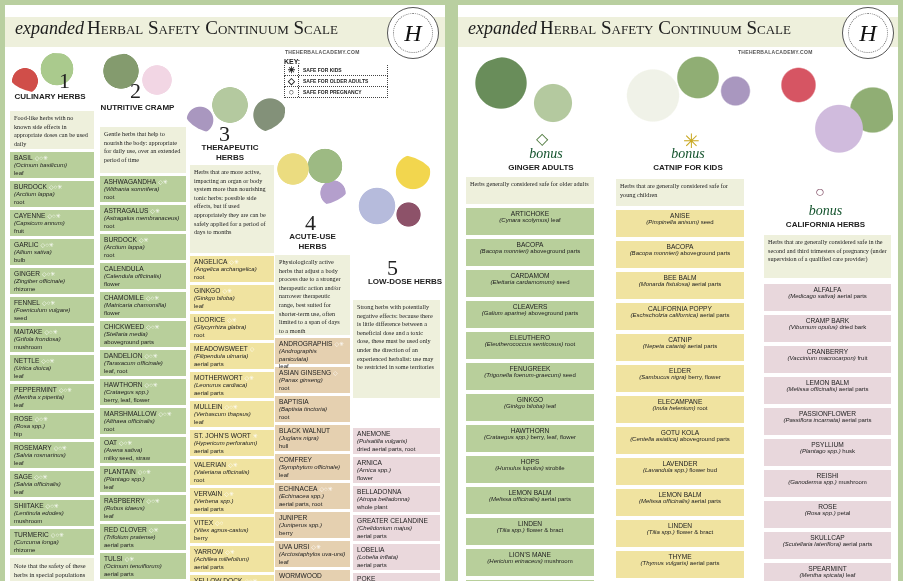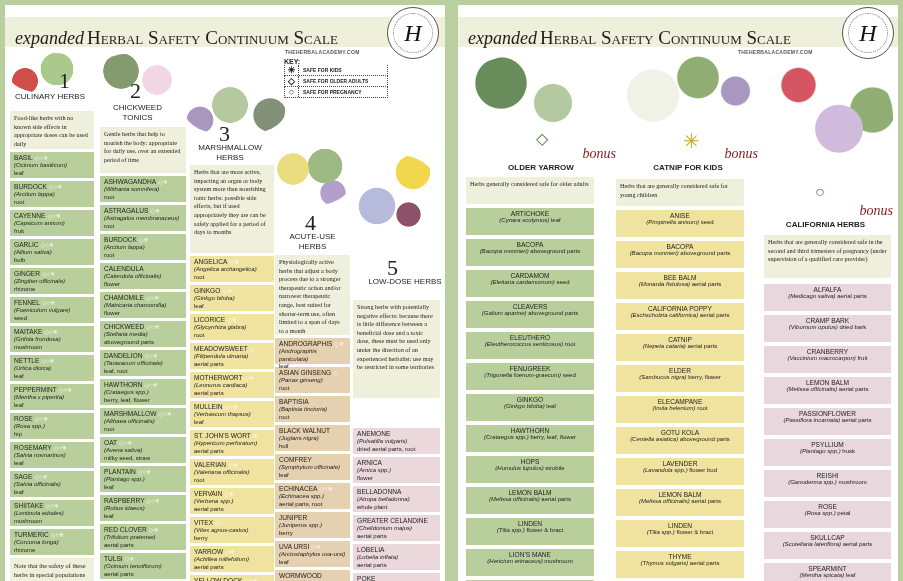--- a/index.html
+++ b/index.html
@@ -1,49 +1,49 @@
 <!DOCTYPE html>
 <html><head>
 <meta charset="utf-8">
 <style>
 *{box-sizing:border-box;margin:0;padding:0}
 body{width:903px;height:581px;background:#b9cfa0;font-family:"Liberation Sans",sans-serif;position:relative;overflow:hidden}
 .page{position:absolute;top:5px;background:#fff;height:576px;overflow:hidden}
 .p1{left:5px;width:440px}
 .p2{left:458px;width:440px}
 .titlebar{position:absolute;top:12px;left:0;right:0;height:30px;background:#eef0dc}
-.title{position:absolute;top:22px;left:10px;font-family:"Liberation Serif",serif;font-size:19px;color:#1d1d1d;font-variant:small-caps;white-space:nowrap}
+.title{position:absolute;top:12px;left:10px;font-family:"Liberation Serif",serif;font-size:19px;color:#1d1d1d;font-variant:small-caps;white-space:nowrap}
 .title i{font-variant:normal;font-size:18px;margin-right:3px}
 .seal{position:absolute;top:2px;right:4px;width:52px;height:52px;border-radius:50%;border:1.5px solid #555;background:#fff;display:flex;align-items:center;justify-content:center}
 .seal::before{content:"";position:absolute;inset:5px;border-radius:50%;border:1px dotted #777}
 .seal span{font-family:"Liberation Serif",serif;font-style:italic;font-size:24px;color:#111;position:relative}
 .site{position:absolute;top:44px;font-size:5px;font-weight:bold;color:#555;letter-spacing:.3px}
 .key{position:absolute;top:53px;left:279px;width:104px}
 .key .kt{font-size:7px;font-weight:bold;color:#222}
 .key .kr{border:1px dotted #444;border-top:none;height:11px;font-size:5px;font-weight:bold;display:flex;align-items:center;color:#222}
 .key .kr:first-of-type{border-top:1px dotted #444}
 .key .ki{width:14px;text-align:center;font-size:9px;border-right:1px dotted #444;margin-right:4px;height:100%;line-height:11px}
 .art{position:absolute;border-radius:45%;opacity:.85}
 .num{position:absolute;font-family:"Liberation Serif",serif;font-size:22px;color:#222}
-.chead{position:absolute;font-size:8px;font-weight:normal;text-align:center;color:#222;line-height:10px}
+.chead{position:absolute;font-size:8px;font-weight:bold;text-align:center;color:#222;line-height:10px}
 .col{position:absolute}
 .desc{background:#eef0dc;font-family:"Liberation Serif",serif;font-size:6.2px;line-height:8.6px;color:#222;padding:3px 4px;margin-bottom:3px}
 .item{padding:2px 4px;margin-bottom:3px;font-size:6px;line-height:7.4px;color:#222}
 .item .nm{font-size:6.6px;text-transform:uppercase}
 .item .sci{font-style:italic}
 .item .sym{color:#fff;font-size:6px;margin-left:2px}
 .g{background:#b8cf9b}
 .y{background:#f0e3a0}
 .o{background:#e5d0b0}
 .pk{background:#ead8dc}
 .pk2{background:#e8d7dc}
 .note{background:#eef0dc;font-family:"Liberation Serif",serif;font-size:6.4px;line-height:8.5px;padding:4px;color:#222}
 .bcol .item{text-align:center;padding:3px 2px;margin-bottom:4px;height:27px}
 .bcol .item .nm{font-size:6.6px;display:block}
-.bonus{position:absolute;text-align:right;font-family:"Liberation Serif",serif;font-style:italic;font-size:14px;color:#7f1d1d}
+.bonus{position:absolute;text-align:center;font-family:"Liberation Serif",serif;font-style:italic;font-size:14px;color:#14532d}
 .bhead{position:absolute;text-align:center;font-size:8px;font-weight:bold;color:#222}
 </style>
 </head>
 <body>
 
 <div class="page p1">
   <div class="titlebar"></div>
   <div class="title"><i>expanded</i><span>Herbal Safety Continuum Scale</span></div>
   <div class="seal" style="right:6px">
       <span>H</span>
@@ -68,23 +68,23 @@
 
   <div class="art" style="left:4px;top:48px;width:80px;height:40px;background:radial-gradient(circle at 60% 40%,#9cc17a 0 30%,transparent 31%),radial-gradient(circle at 20% 70%,#c8302a 0 18%,transparent 19%)"></div>
   <div class="art" style="left:92px;top:48px;width:80px;height:45px;background:radial-gradient(circle at 30% 40%,#6f8a55 0 28%,transparent 29%),radial-gradient(circle at 75% 60%,#f0d0e0 0 22%,transparent 23%)"></div>
   <div class="art" style="left:180px;top:80px;width:100px;height:50px;background:radial-gradient(circle at 45% 40%,#a8c08f 0 28%,transparent 29%),radial-gradient(circle at 15% 70%,#9b86b5 0 14%,transparent 15%),radial-gradient(circle at 85% 60%,#6e7e62 0 18%,transparent 19%)"></div>
   <div class="art" style="left:268px;top:140px;width:80px;height:60px;background:radial-gradient(circle at 25% 40%,#e8d66a 0 22%,transparent 23%),radial-gradient(circle at 65% 35%,#8cae6e 0 26%,transparent 27%),radial-gradient(circle at 75% 80%,#a78fc4 0 16%,transparent 17%)"></div>
   <div class="art" style="left:345px;top:150px;width:90px;height:85px;background:radial-gradient(circle at 70% 20%,#f0d030 0 18%,transparent 19%),radial-gradient(circle at 30% 60%,#aab0d6 0 22%,transparent 23%),radial-gradient(circle at 65% 70%,#7a3450 0 14%,transparent 15%)"></div>
 
   <div class="num" style="left:54px;top:63px">1</div>
   <div class="chead" style="left:5px;top:87px;width:80px">CULINARY HERBS</div>
   <div class="num" style="left:125px;top:73px">2</div>
-  <div class="chead" style="left:95px;top:98px;width:75px">CHICKWEED TONICS</div>
+  <div class="chead" style="left:95px;top:98px;width:75px">NUTRITIVE CRAMP</div>
   <div class="num" style="left:214px;top:116px">3</div>
-  <div class="chead" style="left:185px;top:138px;width:80px">MARSHMALLOW HERBS</div>
+  <div class="chead" style="left:185px;top:138px;width:80px">THERAPEUTIC HERBS</div>
   <div class="num" style="left:300px;top:205px">4</div>
   <div class="chead" style="left:270px;top:227px;width:75px">ACUTE-USE HERBS</div>
   <div class="num" style="left:382px;top:250px">5</div>
   <div class="chead" style="left:355px;top:272px;width:90px">LOW-DOSE HERBS</div>
 
   <div class="col" style="left:5px;top:106px;width:84px">
     <div class="desc" style="height:38px">Food-like herbs with no known side effects in appropriate doses can be used daily</div>
     <div id="c1">
         <div class="item g" style="padding: 2px 4px; height: 26px;"><span class="nm">BASIL</span><span class="sym">◇○✳</span><br><span class="sci">(Ocimum basilicum)</span><br><span>leaf</span></div>
         <div class="item g" style="padding: 2px 4px; height: 26px;"><span class="nm">BURDOCK</span><span class="sym">◇○✳</span><br><span class="sci">(Arctium lappa)</span><br><span>root</span></div>
@@ -177,21 +177,21 @@
       <span>H</span>
     </div>
   <div class="site" style="left:280px">THEHERBALACADEMY.COM</div>
 
   <div class="art" style="left:4px;top:50px;width:130px;height:80px;background:radial-gradient(circle at 30% 35%,#4f7a3e 0 24%,transparent 25%),radial-gradient(circle at 70% 60%,#a8c08f 0 18%,transparent 19%)"></div>
   <div class="art" style="left:150px;top:50px;width:150px;height:90px;background:radial-gradient(circle at 30% 45%,#eef0e4 0 22%,transparent 23%),radial-gradient(circle at 60% 25%,#7da05c 0 18%,transparent 19%),radial-gradient(circle at 85% 40%,#9b86b5 0 10%,transparent 11%)"></div>
   <div class="art" style="left:300px;top:55px;width:135px;height:125px;background:radial-gradient(circle at 30% 20%,#d03848 0 12%,transparent 13%),radial-gradient(circle at 60% 55%,#c8b0d8 0 22%,transparent 23%),radial-gradient(circle at 85% 40%,#7da05c 0 16%,transparent 17%)"></div>
 
   <div style="position:absolute;left:78px;top:124px;font-size:16px;color:#4f7a3e">◇</div>
   <div class="bonus" style="left:18px;top:141px;width:140px">bonus</div>
-  <div class="bhead" style="left:8px;top:158px;width:150px">OLDER YARROW</div>
+  <div class="bhead" style="left:8px;top:158px;width:150px">GINGER ADULTS</div>
 
   <div style="position:absolute;left:225px;top:124px;font-size:20px;color:#c9a822">✳</div>
   <div class="bonus" style="left:160px;top:141px;width:140px">bonus</div>
   <div class="bhead" style="left:160px;top:158px;width:140px">CATNIP FOR KIDS</div>
 
   <div style="position:absolute;left:357px;top:178px;font-size:16px;color:#8a5a70;font-weight:bold">○</div>
   <div class="bonus" style="left:300px;top:198px;width:135px">bonus</div>
   <div class="bhead" style="left:300px;top:215px;width:135px">CALIFORNIA HERBS</div>
 
   <div class="col bcol" style="left:8px;top:172px;width:128px">

